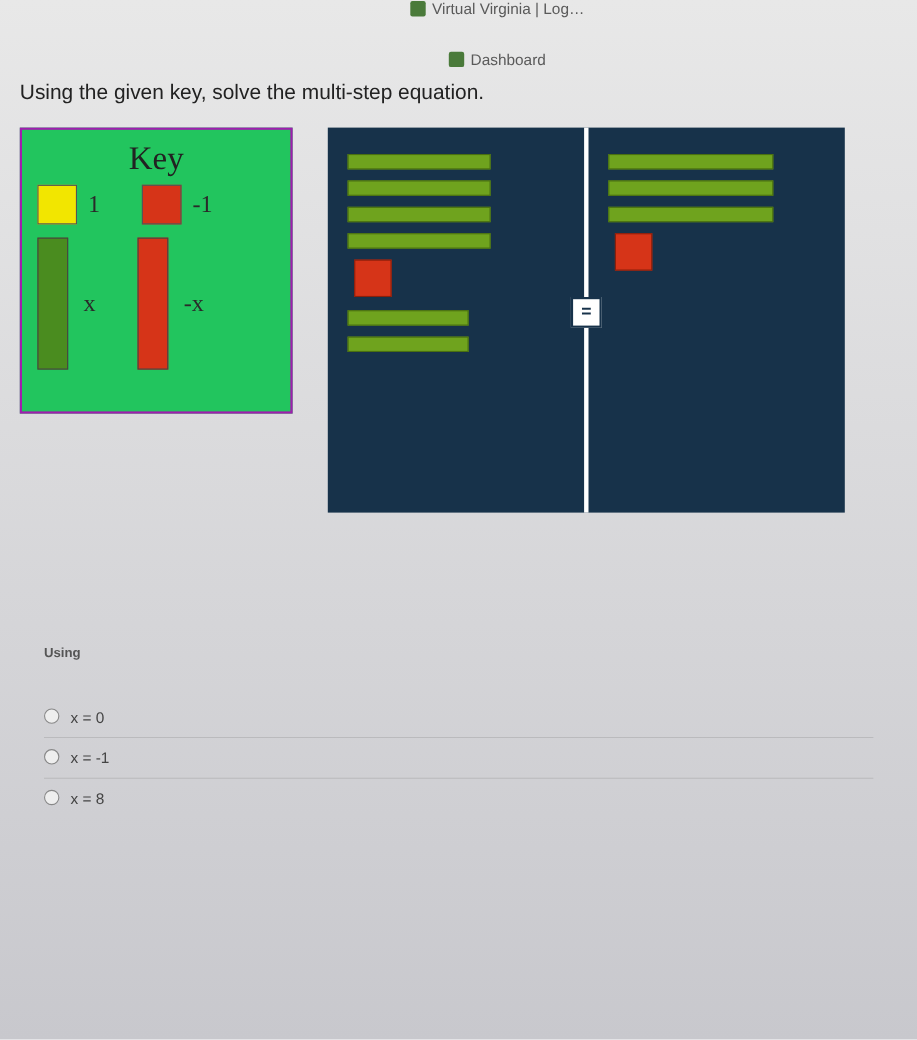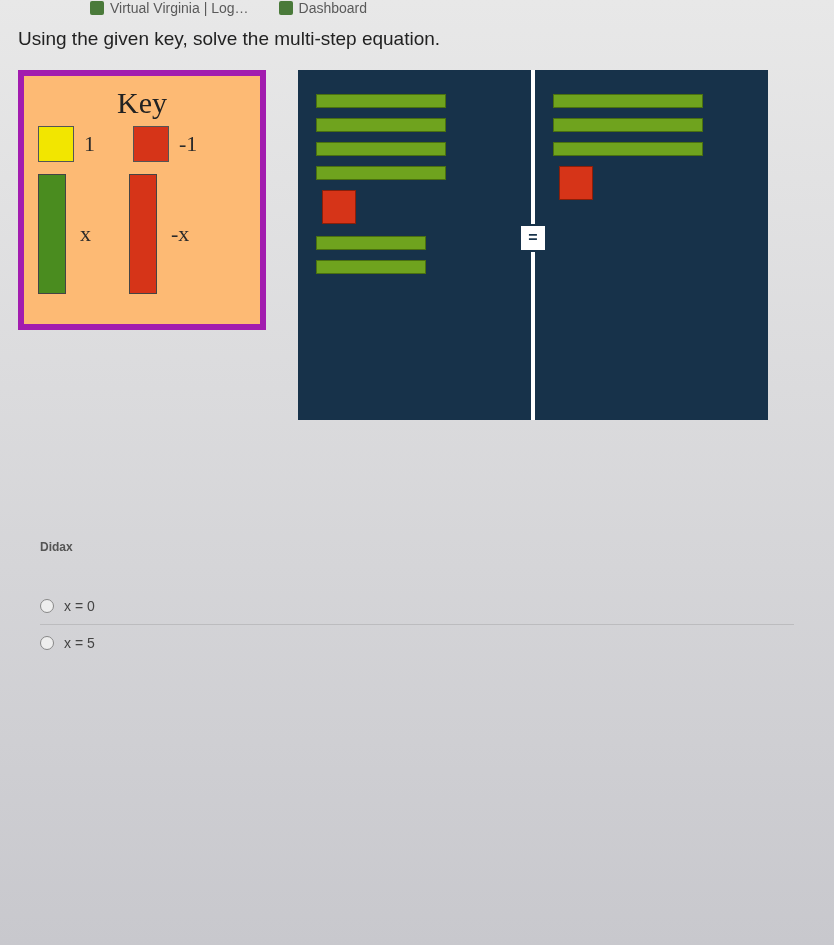--- a/index.html
+++ b/index.html
@@ -13,20 +13,21 @@
     overflow: hidden;
     color: #2a2a2a;
   }
   .top-bar {
     display: flex;
     align-items: center;
     gap: 30px;
     padding: 0 20px 4px 90px;
     font-size: 14px;
     color: #5a5a5a;
+    flex-direction: column;
   }
   .bookmark {
     display: flex;
     align-items: center;
     gap: 6px;
   }
   .bm-icon {
     width: 14px;
     height: 14px;
     background: #4a7a3a;
@@ -37,22 +38,22 @@
     font-size: 19px;
     color: #222;
   }
   .mid-row {
     display: flex;
     gap: 32px;
     padding: 0 18px;
   }
   
   .key-box {
-    border: 6px solid #a21caf;
-    background: #fdba74;
+    border: 2px solid #a21caf;
+    background: #22c55e;
     width: 248px;
     height: 260px;
     padding: 10px 14px 14px 14px;
   }
   .key-title {
     text-align: center;
     font-size: 30px;
     font-family: "Times New Roman", serif;
     color: #222;
     margin-bottom: 6px;
@@ -158,21 +159,20 @@
     color: #6a7a9a;
     text-decoration: underline;
     font-style: italic;
   }
   .options {
     margin-top: 34px;
     padding: 0 40px;
   }
   .opt {
     display: flex;
-    align-items: center;
     gap: 10px;
     padding: 10px 0;
     border-bottom: 1px solid rgba(120,120,120,0.25);
     font-size: 14px;
     color: #444;
   }
   .radio {
     width: 14px;
     height: 14px;
     border: 1.5px solid #888;
@@ -233,25 +233,29 @@
       <div class="hbar"></div>
       <div class="hbar"></div>
       <div class="small-red"></div>
     </div>
     <div class="eq-badge">=</div>
   </div>
 
 </div>
 
 <div class="source-block">
-  <div class="source-label">Didax</div>
+  <div class="source-label">Using</div>
 </div>
 
 <div class="options">
   <div class="opt">
     <div class="radio"></div>
     <span>x = 0</span>
   </div>
+  <div class="opt">
+    <div class="radio"></div>
+    <span>x = -1</span>
+  </div>
   <div class="opt" style="border-bottom:none">
     <div class="radio"></div>
-    <span>x = 5</span>
+    <span>x = 8</span>
   </div>
 </div>
 
 </body></html>

